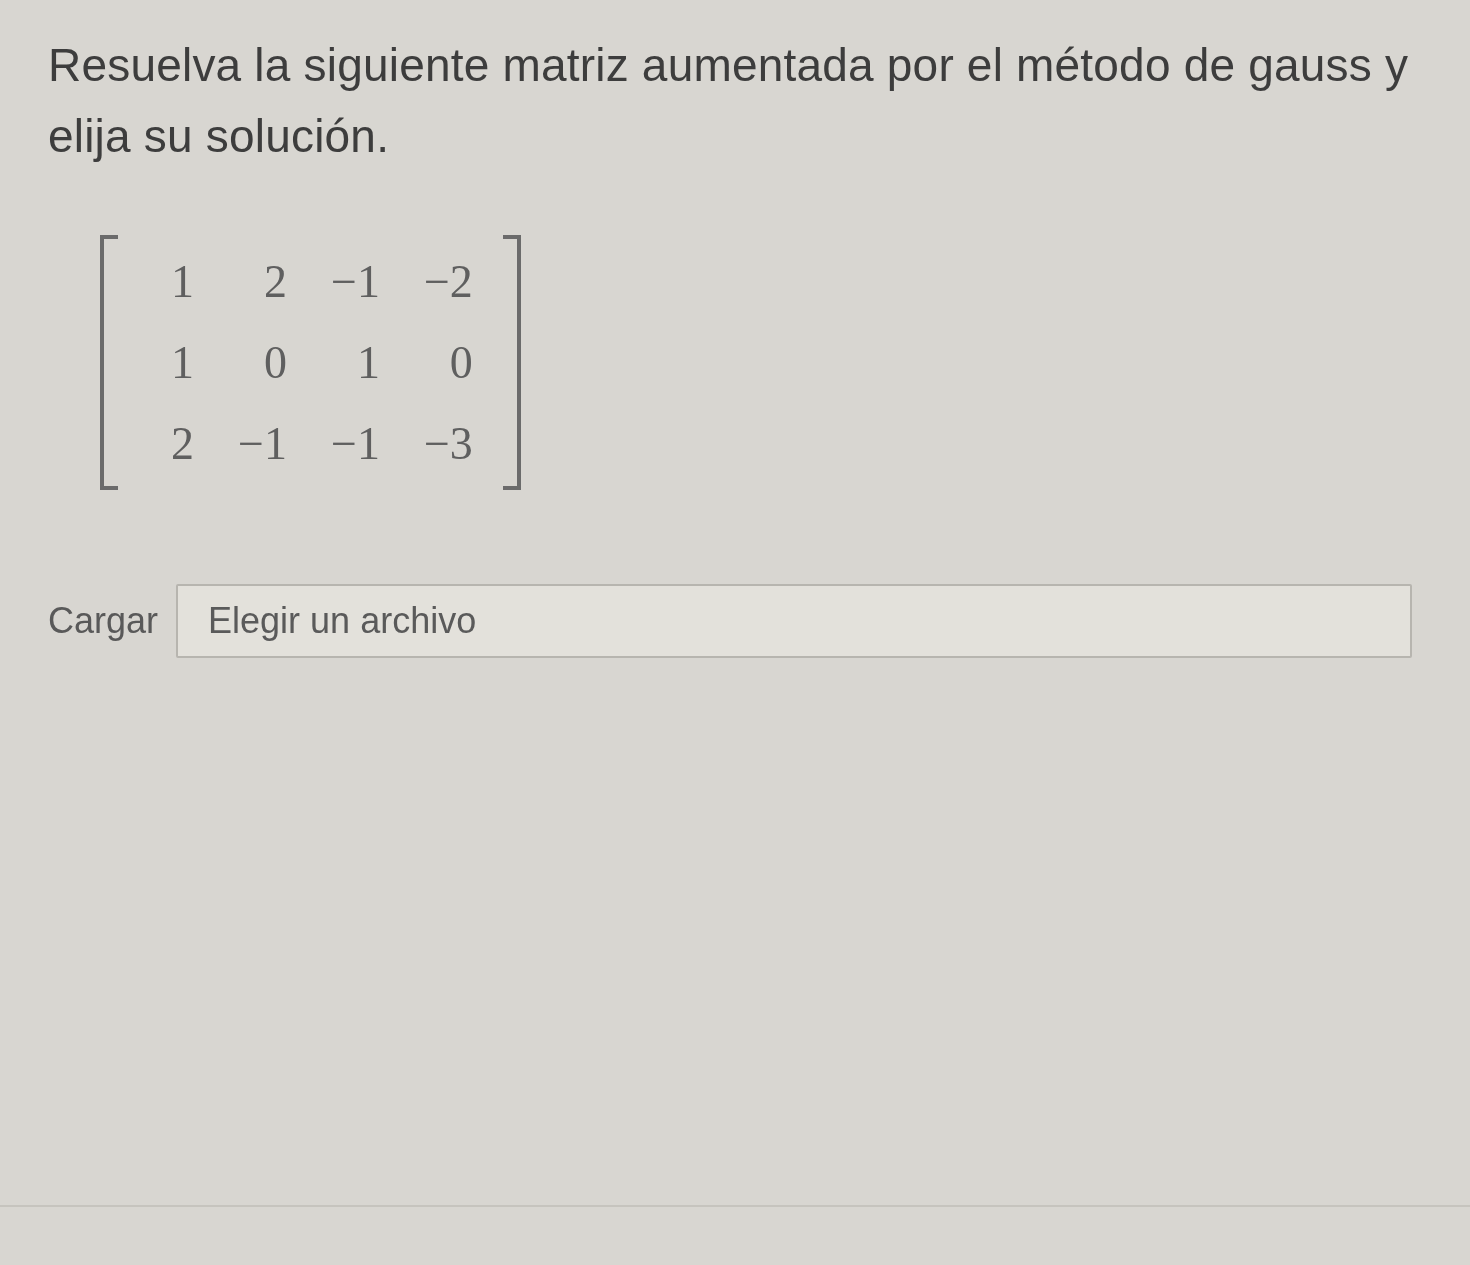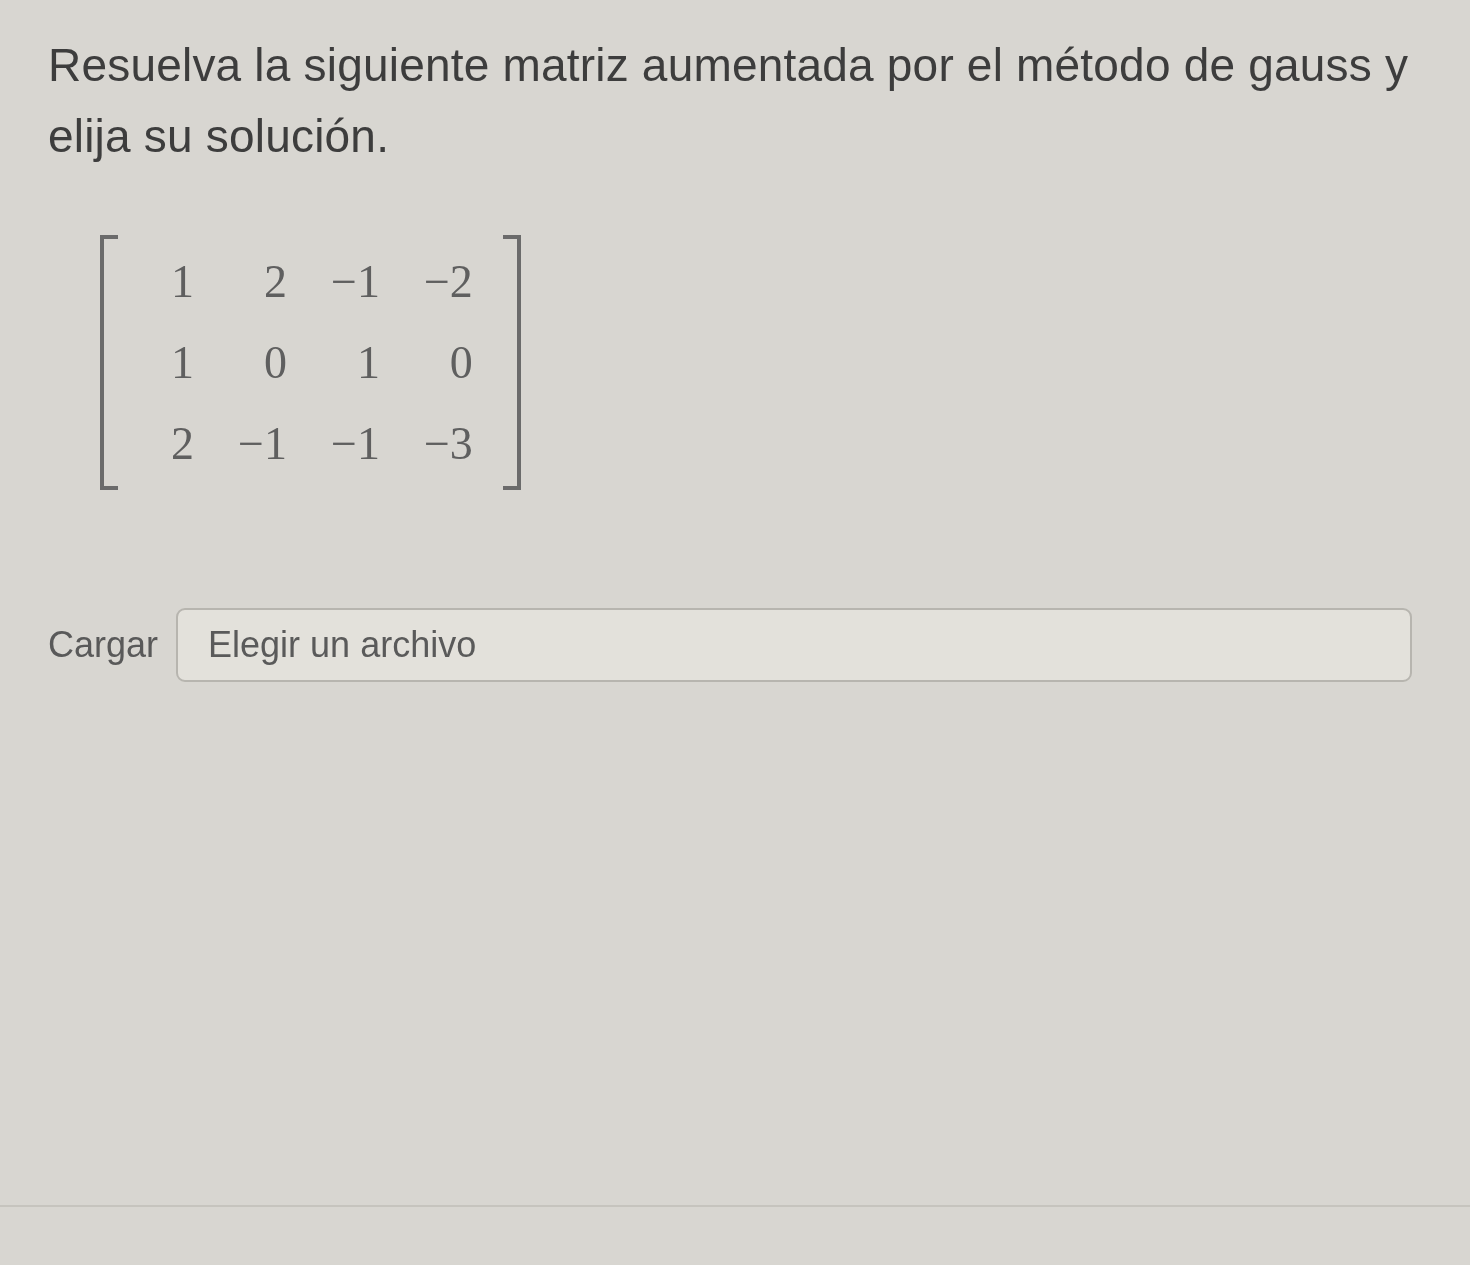--- a/index.html
+++ b/index.html
@@ -47,21 +47,21 @@
   }
   table.matrix td {
     font-size: 46px;
     text-align: right;
     padding: 14px 22px;
     min-width: 90px;
     font-weight: 400;
     color: #5f5f5f;
   }
   .upload-row {
-    margin-top: 120px;
+    margin-top: 96px;
     margin-left: 0;
     display: flex;
     align-items: stretch;
     width: 100%;
     padding-right: 10px;
   }
   .upload-label {
     font-size: 36px;
     color: #595959;
     padding: 14px 18px 14px 0;
@@ -70,21 +70,21 @@
   .file-button {
     border: 2px solid #b7b5af;
     background: #e3e1db;
     font-size: 36px;
     color: #5a5a5a;
     padding: 14px 30px;
     cursor: pointer;
     flex: 1;
     text-align: left;
     min-height: 70px;
-    border-radius: 9px;
+    border-radius: 2px;
   }
   .divider {
     position: absolute;
     left: 0;
     right: 0;
     bottom: 58px;
     height: 0;
     border-top: 2px solid #c6c4be;
   }
 </style>

